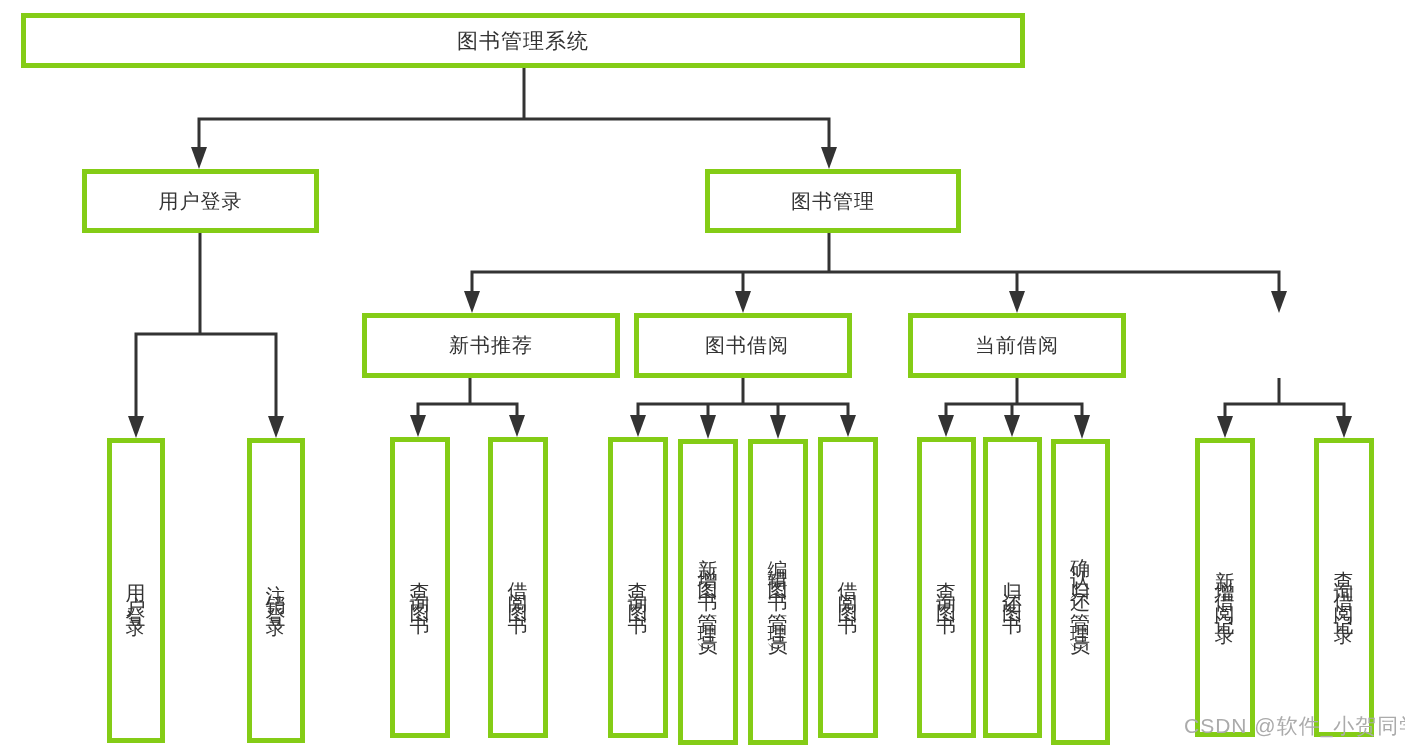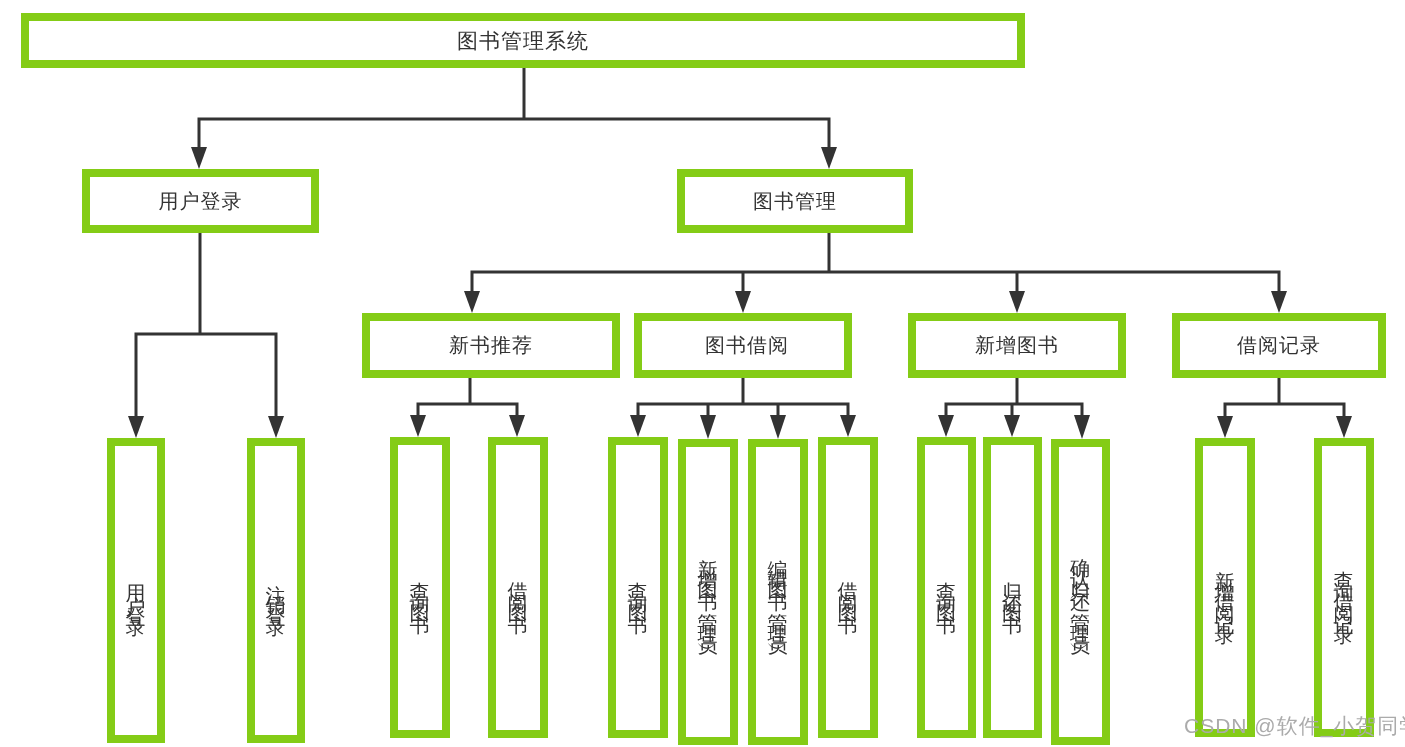--- a/index.html
+++ b/index.html
@@ -18,21 +18,21 @@
   #wires {
     position: absolute;
     left: 0;
     top: 0;
     z-index: 1;
   }
   .box {
     position: absolute;
     box-sizing: border-box;
     background: #ffffff;
-    border: 8px solid #84cc16;
+    border: 5px solid #84cc16;
     color: #333333;
     display: flex;
     align-items: center;
     justify-content: center;
     z-index: 2;
     font-size: 20px;
     letter-spacing: 1px;
   }
   .box.root { font-size: 21px; }
   .leaf .vtext {
@@ -107,26 +107,25 @@
       <polygon points="1004,415 1020,415 1012,437"></polygon>
       <polygon points="1074,415 1090,415 1082,439"></polygon>
       <polygon points="1217,416 1233,416 1225,438"></polygon>
       <polygon points="1336,416 1352,416 1344,438"></polygon>
     </g>
   </svg>
 
   <div class="box root" style="left:21px; top:13px; width:1004px; height:55px;">图书管理系统</div>
 
   <div class="box" style="left:82px; top:169px; width:237px; height:64px;">用户登录</div>
-  <div class="box" style="left:677px; top:169px; width:236px; height:64px;">图书管理</div>
+  <div class="box" style="left:705px; top:169px; width:256px; height:64px;">图书管理</div>
 
   <div class="box" style="left:362px; top:313px; width:258px; height:65px;">新书推荐</div>
   <div class="box" style="left:634px; top:313px; width:218px; height:65px;padding-left:8px;">图书借阅</div>
-  <div class="box" style="left:908px; top:313px; width:218px; height:65px;">新增图书</div>
-  <div class="box" style="left:1172px; top:313px; width:214px; height:65px;">借阅记录</div>
+  <div class="box" style="left:908px; top:313px; width:218px; height:65px;">当前借阅</div>
 
   <div class="box leaf" style="left:107px; top:438px; width:58px; height:305px;">
     <span class="vtext">用户登录</span>
   </div>
   <div class="box leaf" style="left:247px; top:438px; width:58px; height:305px;">
     <span class="vtext">注销登录</span>
   </div>
 
   <div class="box leaf" style="left:390px; top:437px; width:60px; height:301px;">
     <span class="vtext">查询图书</span>

